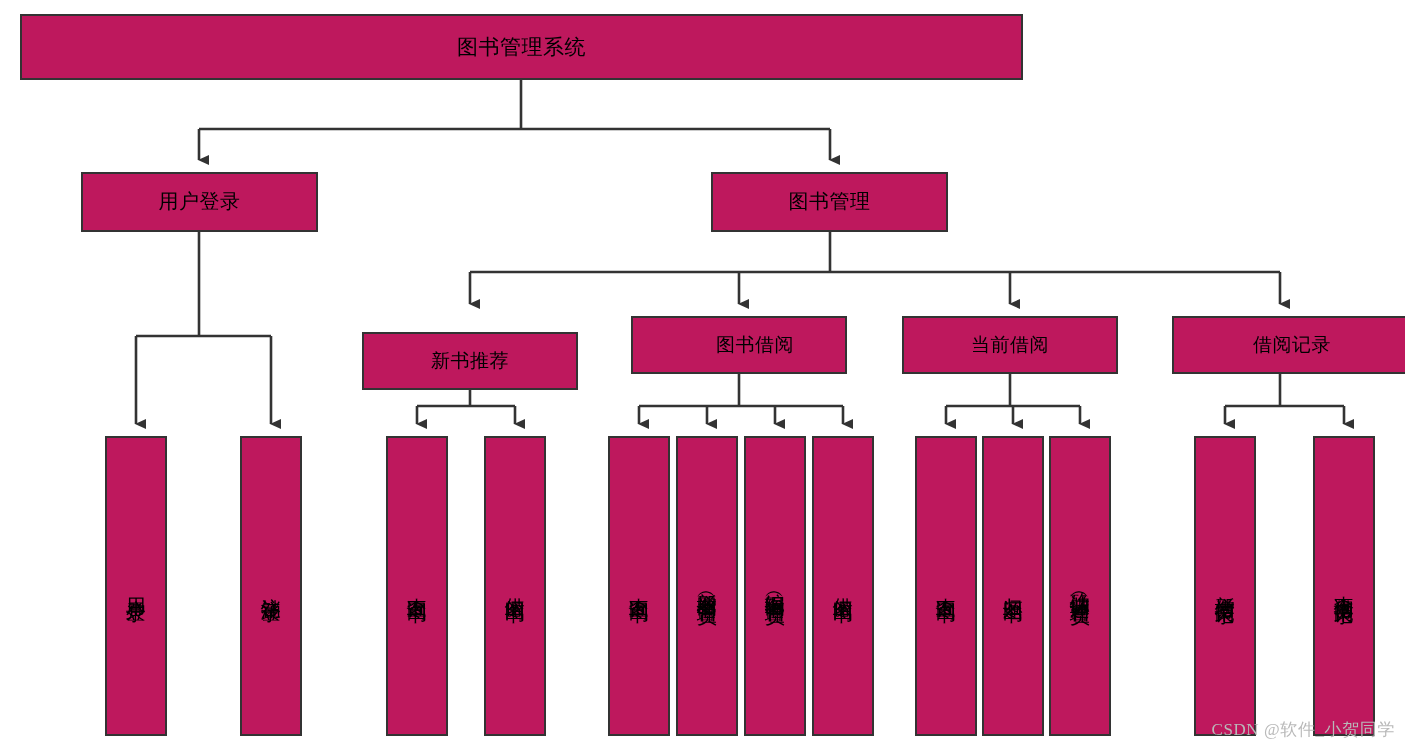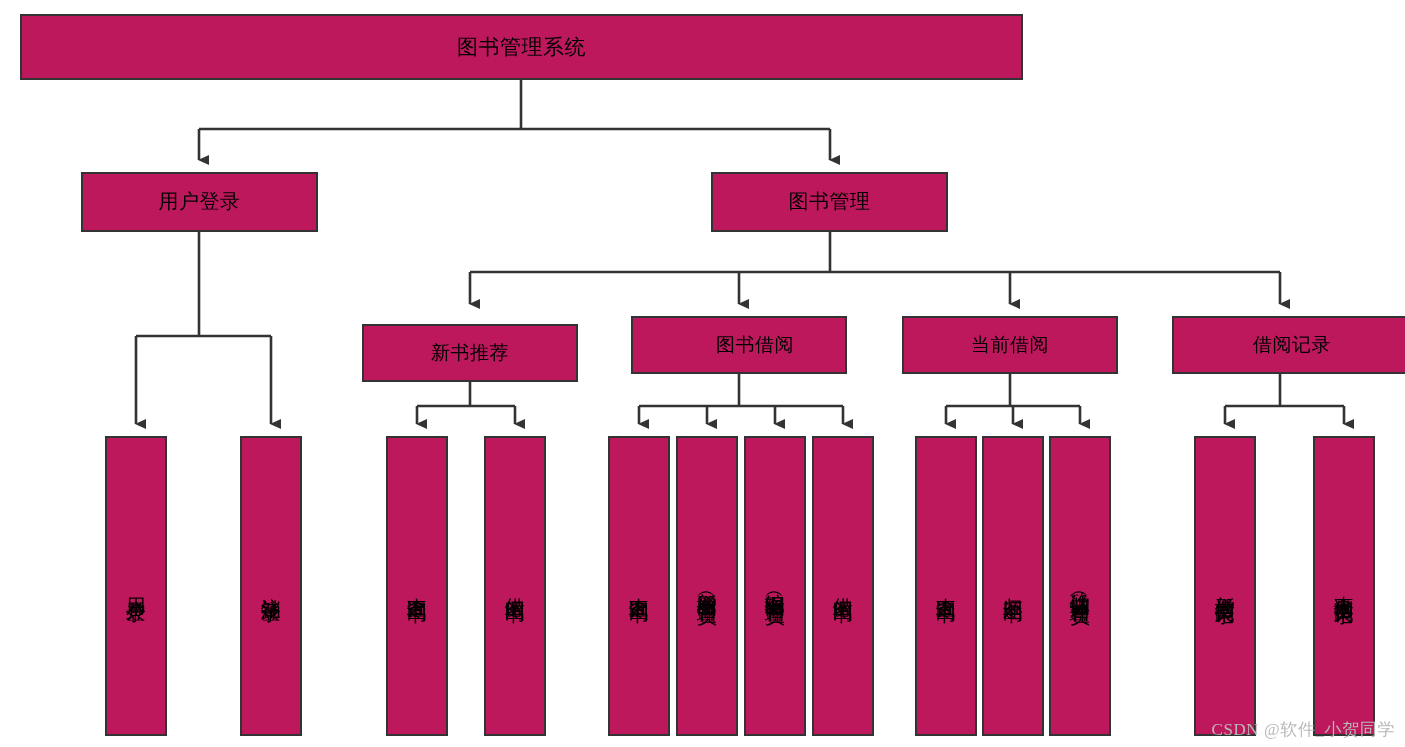--- a/index.html
+++ b/index.html
@@ -139,21 +139,21 @@
     <span class="node-label">图书管理系统</span>
   </div>
 
   <div class="node level-2" style="left: 81px; top: 172px; width: 237px; height: 60px;">
     <span class="node-label">用户登录</span>
   </div>
   <div class="node level-2" style="left: 711px; top: 172px; width: 237px; height: 60px;">
     <span class="node-label">图书管理</span>
   </div>
 
-  <div class="node level-3" style="left: 362px; top: 324px; width: 216px; height: 58px;">
+  <div class="node level-3" style="left: 362px; top: 332px; width: 216px; height: 58px;">
     <span class="node-label">新书推荐</span>
   </div>
   <div class="node level-3" style="left: 631px; top: 316px; width: 216px; height: 58px; padding-left: 32px;">
     <span class="node-label">图书借阅</span>
   </div>
   <div class="node level-3" style="left: 902px; top: 316px; width: 216px; height: 58px;">
     <span class="node-label">当前借阅</span>
   </div>
   <div class="node level-3" style="left: 1172px; top: 316px; width: 240px; height: 58px;">
     <span class="node-label">借阅记录</span>

